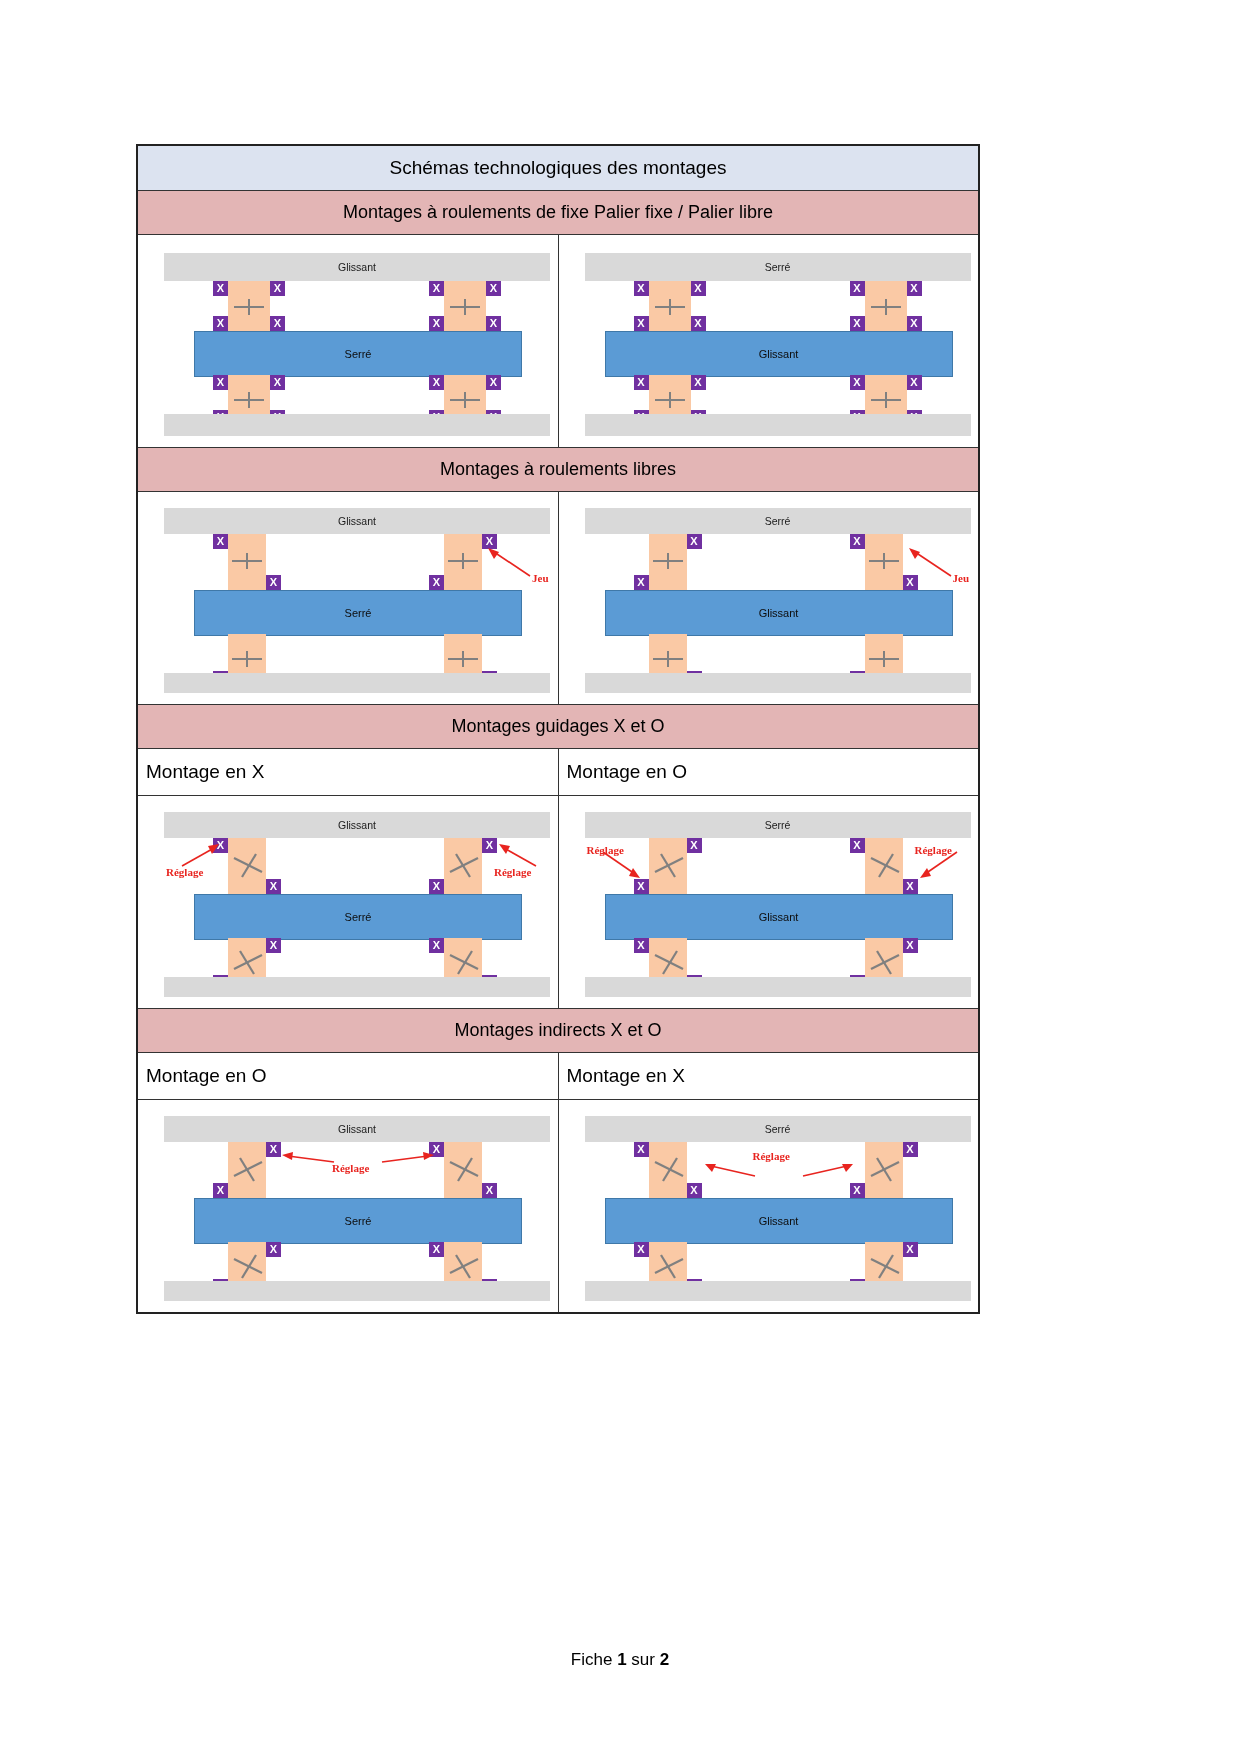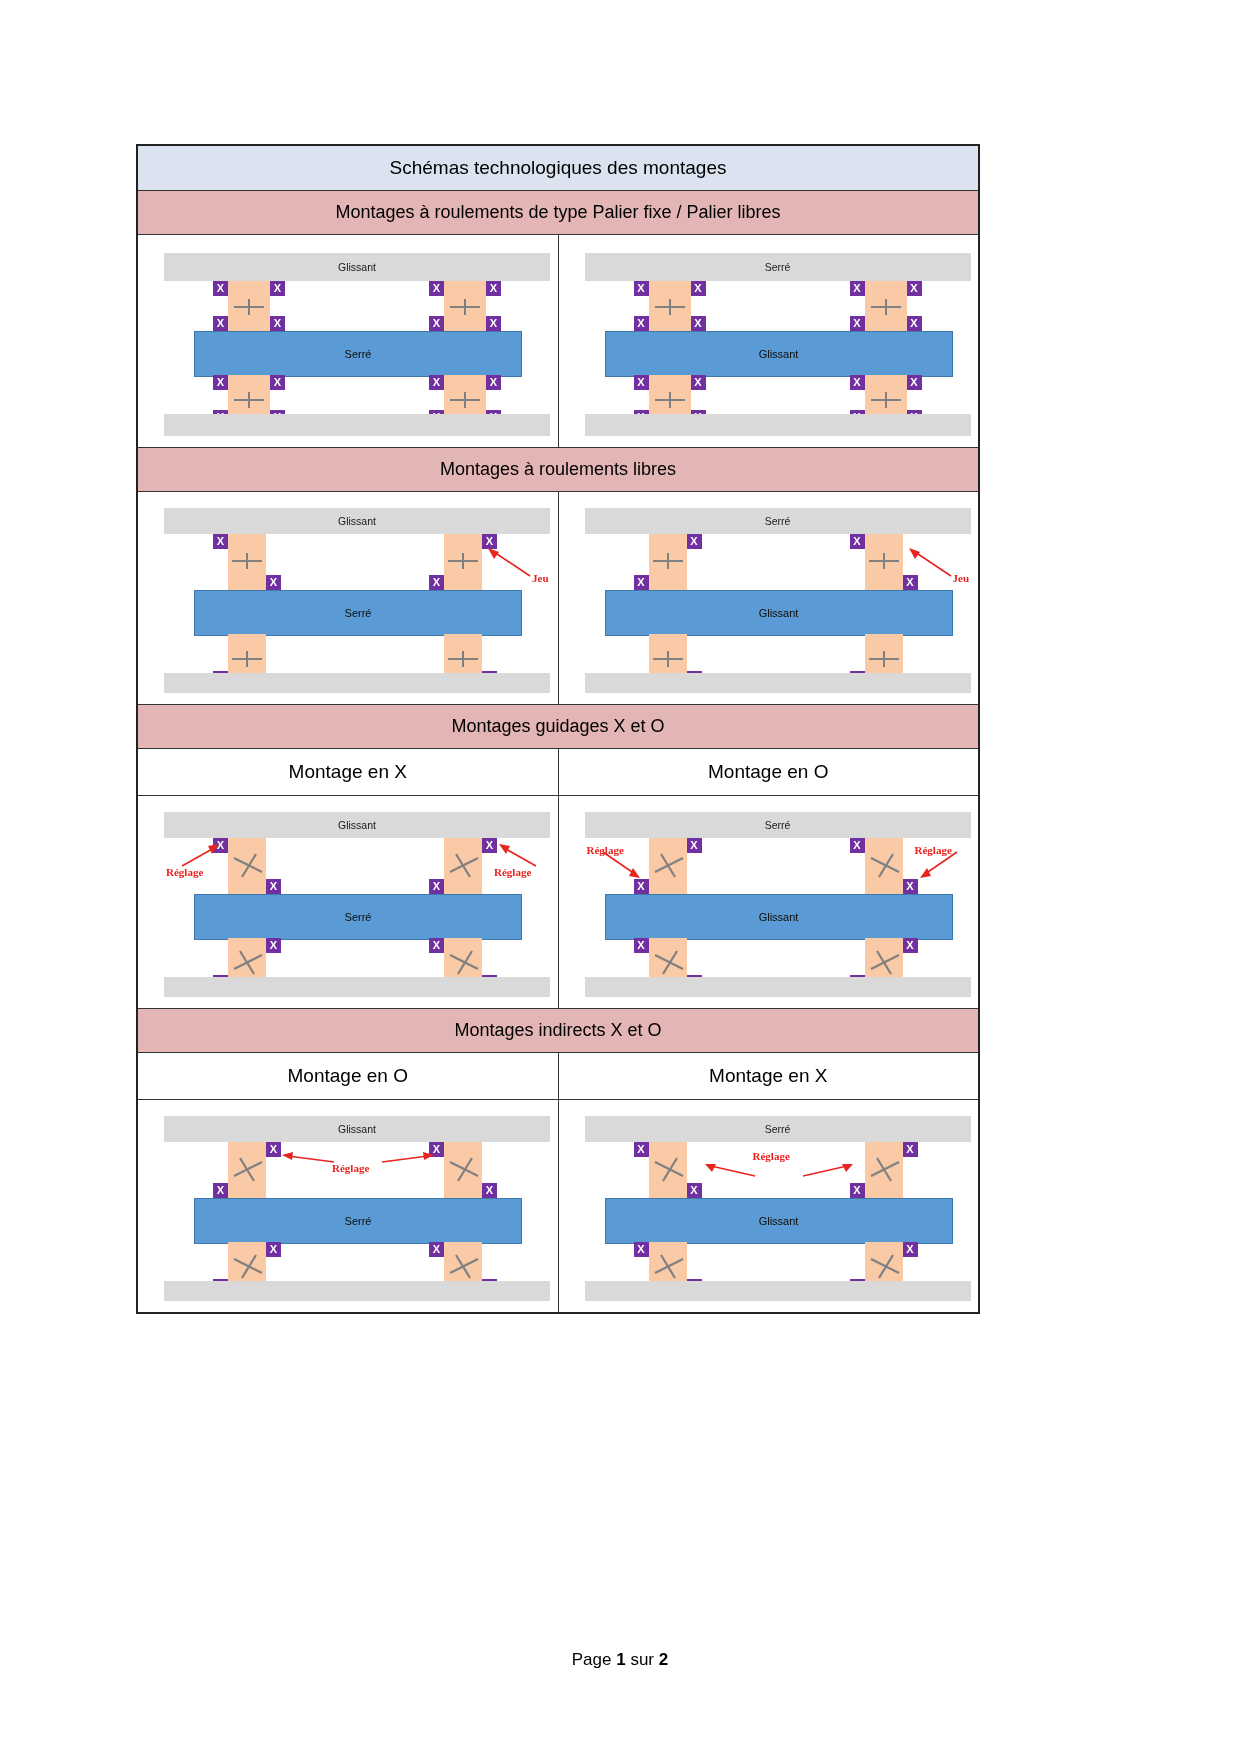--- a/index.html
+++ b/index.html
@@ -18,21 +18,21 @@
   .hdr .c2{width:280px;}
   .hdr .c3{width:270px;}
 
   
   .main{position:absolute;left:136px;top:144px;width:844px;
         border:2px solid #222;border-collapse:collapse;}
   .main td{border:1px solid #333;padding:8px;}
   .bandTitle{background:#dce3f0;text-align:center;font-size:19px;height:28px;}
   .bandSub{background:#d5c2da;text-align:center;font-size:18px;height:27px;}
   .bandSec{background:#e3b5b5;text-align:center;font-size:18px;height:27px;}
-  .bandMont{background:#ffffff;text-align:center;font-size:19px;height:30px;}
+  .bandMont{background:#ffffff;text-align:left;font-size:19px;height:30px;}
 
   .cellDiag{height:196px;vertical-align:top;background:#fff;position:relative;}
 
   
   .diag{position:relative;width:100%;height:100%;}
   .housing{position:absolute;background:#d9d9d9;}
   .housing span{position:absolute;left:0;right:0;top:50%;transform:translateY(-50%);
     text-align:center;font-size:10.5px;color:#1a1a1a;font-family:"Liberation Sans",sans-serif;}
   .shaft{position:absolute;background:#5b9bd5;border:1px solid #3f78a8;}
   .shaft span{position:absolute;left:0;right:0;top:50%;transform:translateY(-50%);
@@ -58,21 +58,21 @@
 
   <table class="main">
 
     <tbody>
         <tr>
           <td class="bandTitle" colspan="2">Schémas technologiques des montages</td>
         </tr>
 
 
     <tr>
-          <td class="bandSec" colspan="2">Montages à roulements de type Palier fixe / Palier libres</td>
+          <td class="bandSec" colspan="2">Montages à roulements de fixe Palier fixe / Palier libre</td>
         </tr>
     <tr>
       <td class="cellDiag">
         <div class="diag">
           <div class="housing" style="left:18px;top:10px;width:386px;height:28px;">
             <span>Glissant</span>
           </div>
 
           <div class="brg" style="left:82px;top:38px;width:42px;height:50px;"></div>
           <svg class="sym" style="left:86px;top:55px;" width="34" height="18">
@@ -465,16 +465,16 @@
           <div class="xm" style="left:336px;top:134px;">X</div>
           <div class="xm" style="left:283px;top:171px;">X</div>
           <div class="housing" style="left:18px;top:173px;width:386px;height:20px;"></div>
         </div>
       </td>
     </tr>
   </tbody>
     </table>
 
   <div class="foot">
-    <span>Page </span><b>1</b><span> sur </span><b>2</b>
+    <span>Fiche </span><b>1</b><span> sur </span><b>2</b>
   </div>
 
 </div>
 
 </body></html>

